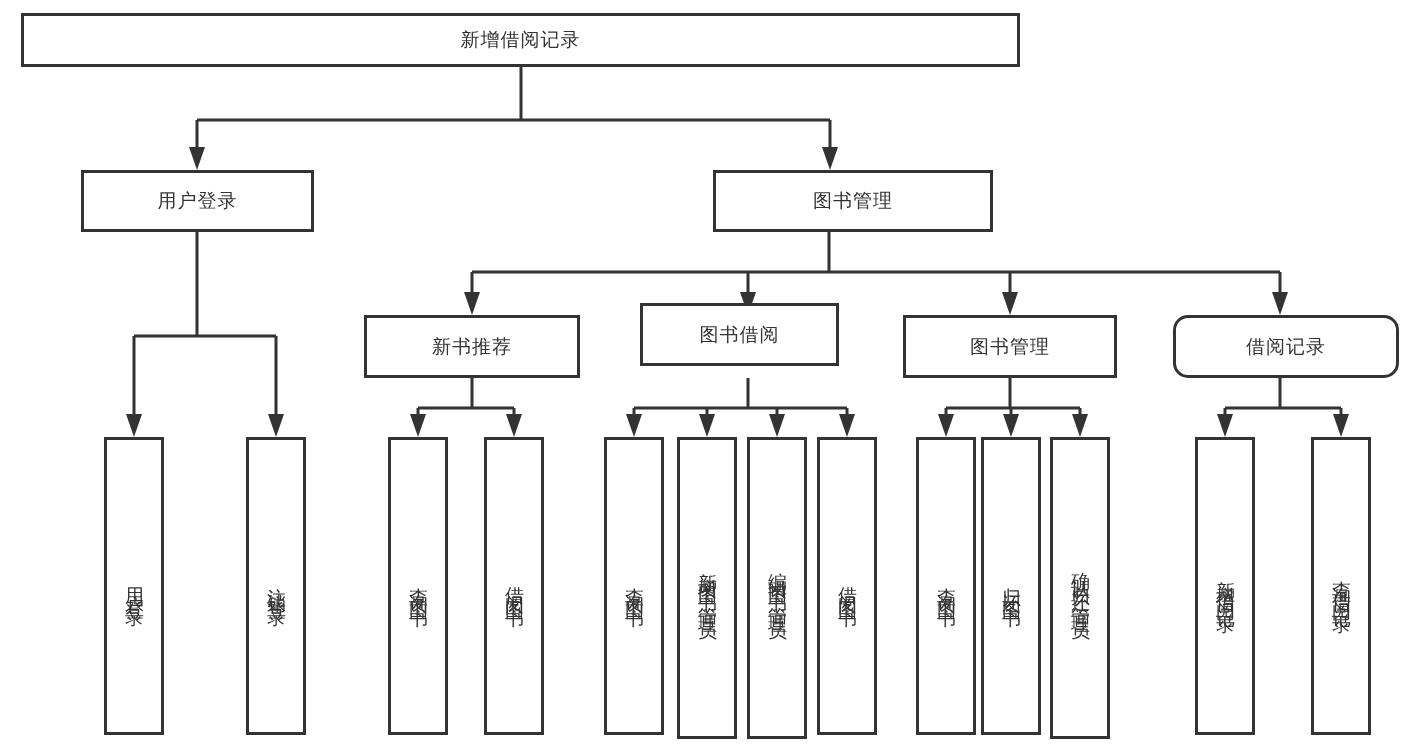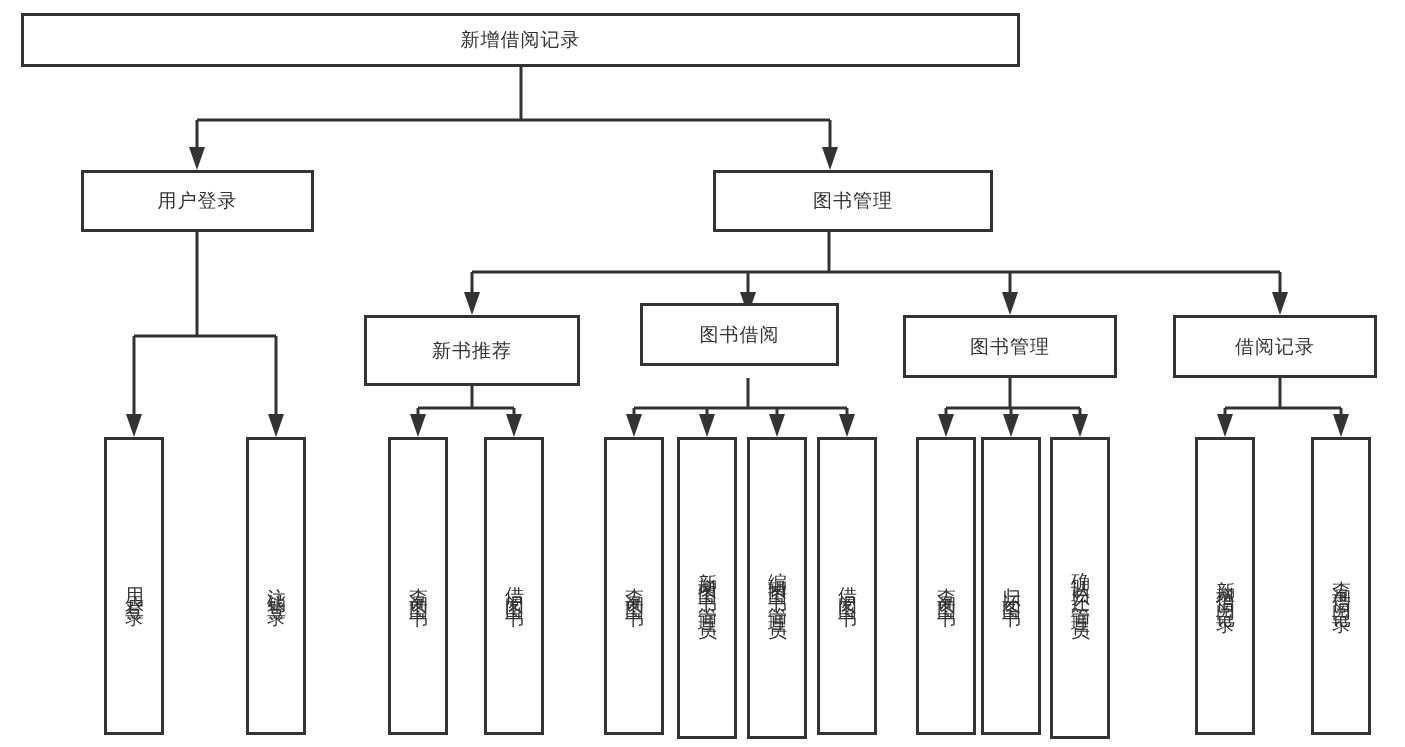--- a/index.html
+++ b/index.html
@@ -94,30 +94,30 @@
     <span class="hlabel">新增借阅记录</span>
   </div>
 
   <div class="box" style="left:81px;top:170px;width:233px;height:62px;">
     <span class="hlabel">用户登录</span>
   </div>
   <div class="box" style="left:713px;top:170px;width:280px;height:62px;font-family:Liberation Serif, serif;">
     <span class="hlabel">图书管理</span>
   </div>
 
-  <div class="box" style="left:364px;top:315px;width:216px;height:71px;">
+  <div class="box" style="left:364px;top:315px;width:216px;height:63px;">
     <span class="hlabel">新书推荐</span>
   </div>
   <div class="box" style="left:640px;top:303px;width:199px;height:63px;">
     <span class="hlabel">图书借阅</span>
   </div>
   <div class="box" style="left:903px;top:315px;width:214px;height:63px;">
     <span class="hlabel">图书管理</span>
   </div>
-  <div class="box" style="left:1173px;top:315px;width:204px;height:63px;">
+  <div class="box" style="left:1173px;top:315px;width:226px;height:63px;border-radius:15px;">
     <span class="hlabel">借阅记录</span>
   </div>
 
   <div class="box" style="left:104px;top:437px;width:60px;height:298px;">
     <span class="vtext">用户登录</span>
   </div>
   <div class="box" style="left:246px;top:437px;width:60px;height:298px;">
     <span class="vtext">注销登录</span>
   </div>
 

